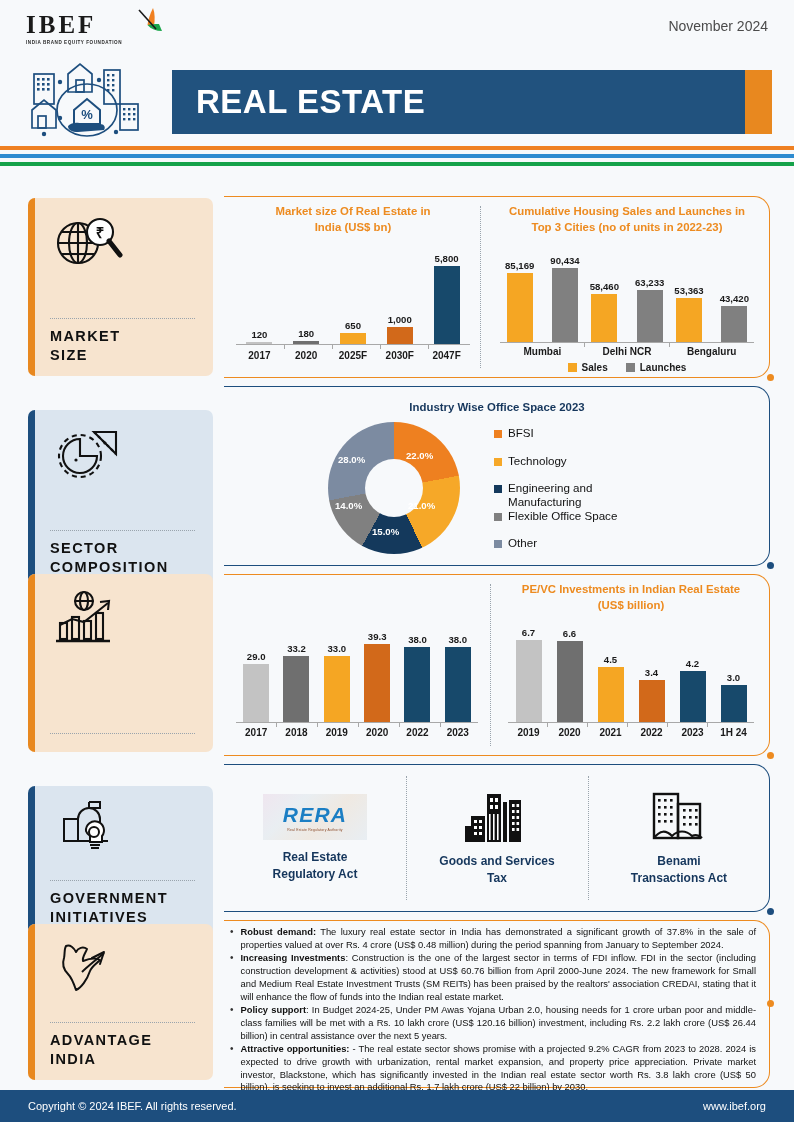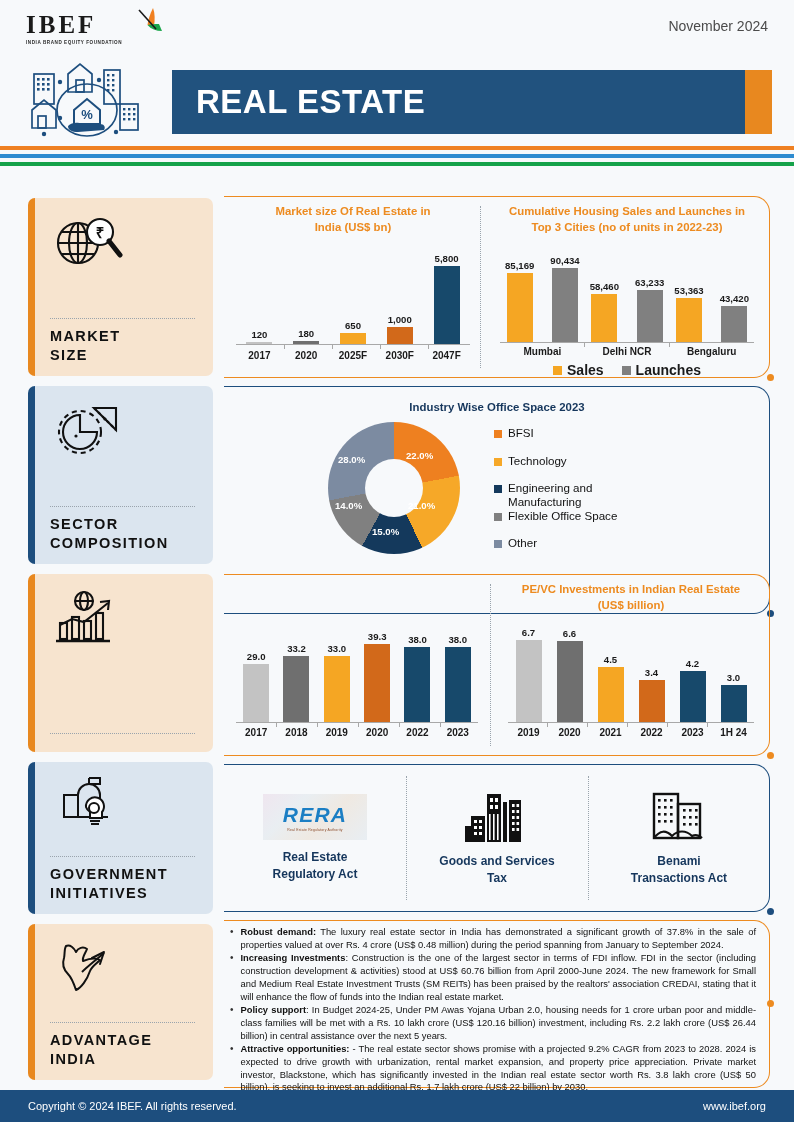--- a/index.html
+++ b/index.html
@@ -37,21 +37,21 @@
   .sidecard { position: absolute; left: 28px; width: 185px; border-radius: 7px;
               overflow: hidden; display: flex; flex-direction: column; }
   .sidecard .accent { position: absolute; left: 0; top: 0; bottom: 0; width: 7px; }
   .sidecard .sc-inner { padding: 12px 0 10px 22px; display: flex; flex-direction: column;
                         height: 100%; justify-content: space-between; }
   .sc-icon { height: 66px; display: flex; align-items: center; }
   .sc-div { border-top: 1px dotted #9aa4ad; margin: 4px 18px 8px 0; }
   .sc-label { font-size: 14.5px; font-weight: 700; letter-spacing: 1.4px; color: #111;
               line-height: 1.35; }
   .sc-peach { background: #f7e4cf; }
-  .sc-blue  { background: #dbe5ef; }
+  .sc-blue  { background: #dbe5ef; margin-top: 24px; }
   .acc-orange { background: #e8881f; }
   .acc-navy   { background: #1d4e7e; }
 
   
   .panel { position: absolute; left: 224px; right: 24px; }
   .panel-frame { position: absolute; inset: 0; border-radius: 0 16px 16px 0; pointer-events: none; }
   .frame-orange { border: 1.6px solid #ed8b20; border-left: none; }
   .frame-navy   { border: 1.6px solid #1d4e7e; border-left: none; }
   .dot { position: absolute; width: 7px; height: 7px; border-radius: 50%; right: -3.5px; }
   .dot-orange { background: #ed8b20; }
@@ -73,21 +73,21 @@
   .barval { font-size: 9.6px; font-weight: 700; color: #1a1a1a; margin-bottom: 2px; white-space: nowrap; }
   .bar { width: 26px; }
   .xlabels { position: absolute; left: 8px; right: 8px; display: flex; justify-content: space-around; }
   .xlab { font-size: 10px; font-weight: 700; color: #1a1a1a; text-align: center; flex: 1; }
   .tick { position: absolute; width: 1px; height: 5px; background: #a8a8a8; }
 
   
   .grp { display: flex; align-items: flex-end; gap: 16px; height: 100%; }
   .grpcol { display: flex; flex-direction: column; align-items: center; justify-content: flex-end; height: 100%; }
   .legend-row { display: flex; justify-content: center; gap: 18px; align-items: center; }
-  .lg-item { display: flex; align-items: center; gap: 5px; font-size: 14px; font-weight: 700; color: #1a1a1a; }
+  .lg-item { display: flex; align-items: center; gap: 5px; font-size: 10px; font-weight: 700; color: #1a1a1a; }
   .lg-sw { width: 9px; height: 9px; }
 
   
   .donut-wrap { position: relative; display: flex; align-items: center; }
   .donut { position: relative; width: 132px; height: 132px; border-radius: 50%; }
   .donut::after { content: ""; position: absolute; left: 50%; top: 50%;
     transform: translate(-50%,-50%); width: 58px; height: 58px;
     background: #f7f9fb; border-radius: 50%; }
   .dlabel { position: absolute; font-size: 9.6px; font-weight: 700; z-index: 3; white-space: nowrap; }
   .donut-legend { margin-left: 34px; }
@@ -448,21 +448,21 @@
             <span>Sales</span>
             </div>
           <div class="lg-item">
             <span class="lg-sw" style="background:#808080"></span>
             <span>Launches</span>
             </div>
         </div>
       </div>
     </div>
 
-    <div class="panel" style="top:196px;height:228px">
+    <div class="panel" style="top:196px;height:180px">
       <div class="panel-frame frame-navy"></div>
       <div class="dot dot-navy" style="top:calc(100% - 4px)"></div>
 
       <div style="position:absolute;left:0;right:0;top:14px" class="chart-title ct-navy">Industry Wise Office Space 2023</div>
 
       <div class="donut-wrap" style="position:absolute;left:104px;top:36px">
         <div class="donut" style="background: conic-gradient(
                #ee8020 0deg 79.2deg,
                #f6a828 79.2deg 154.8deg,
                #14395c 154.8deg 208.8deg,

